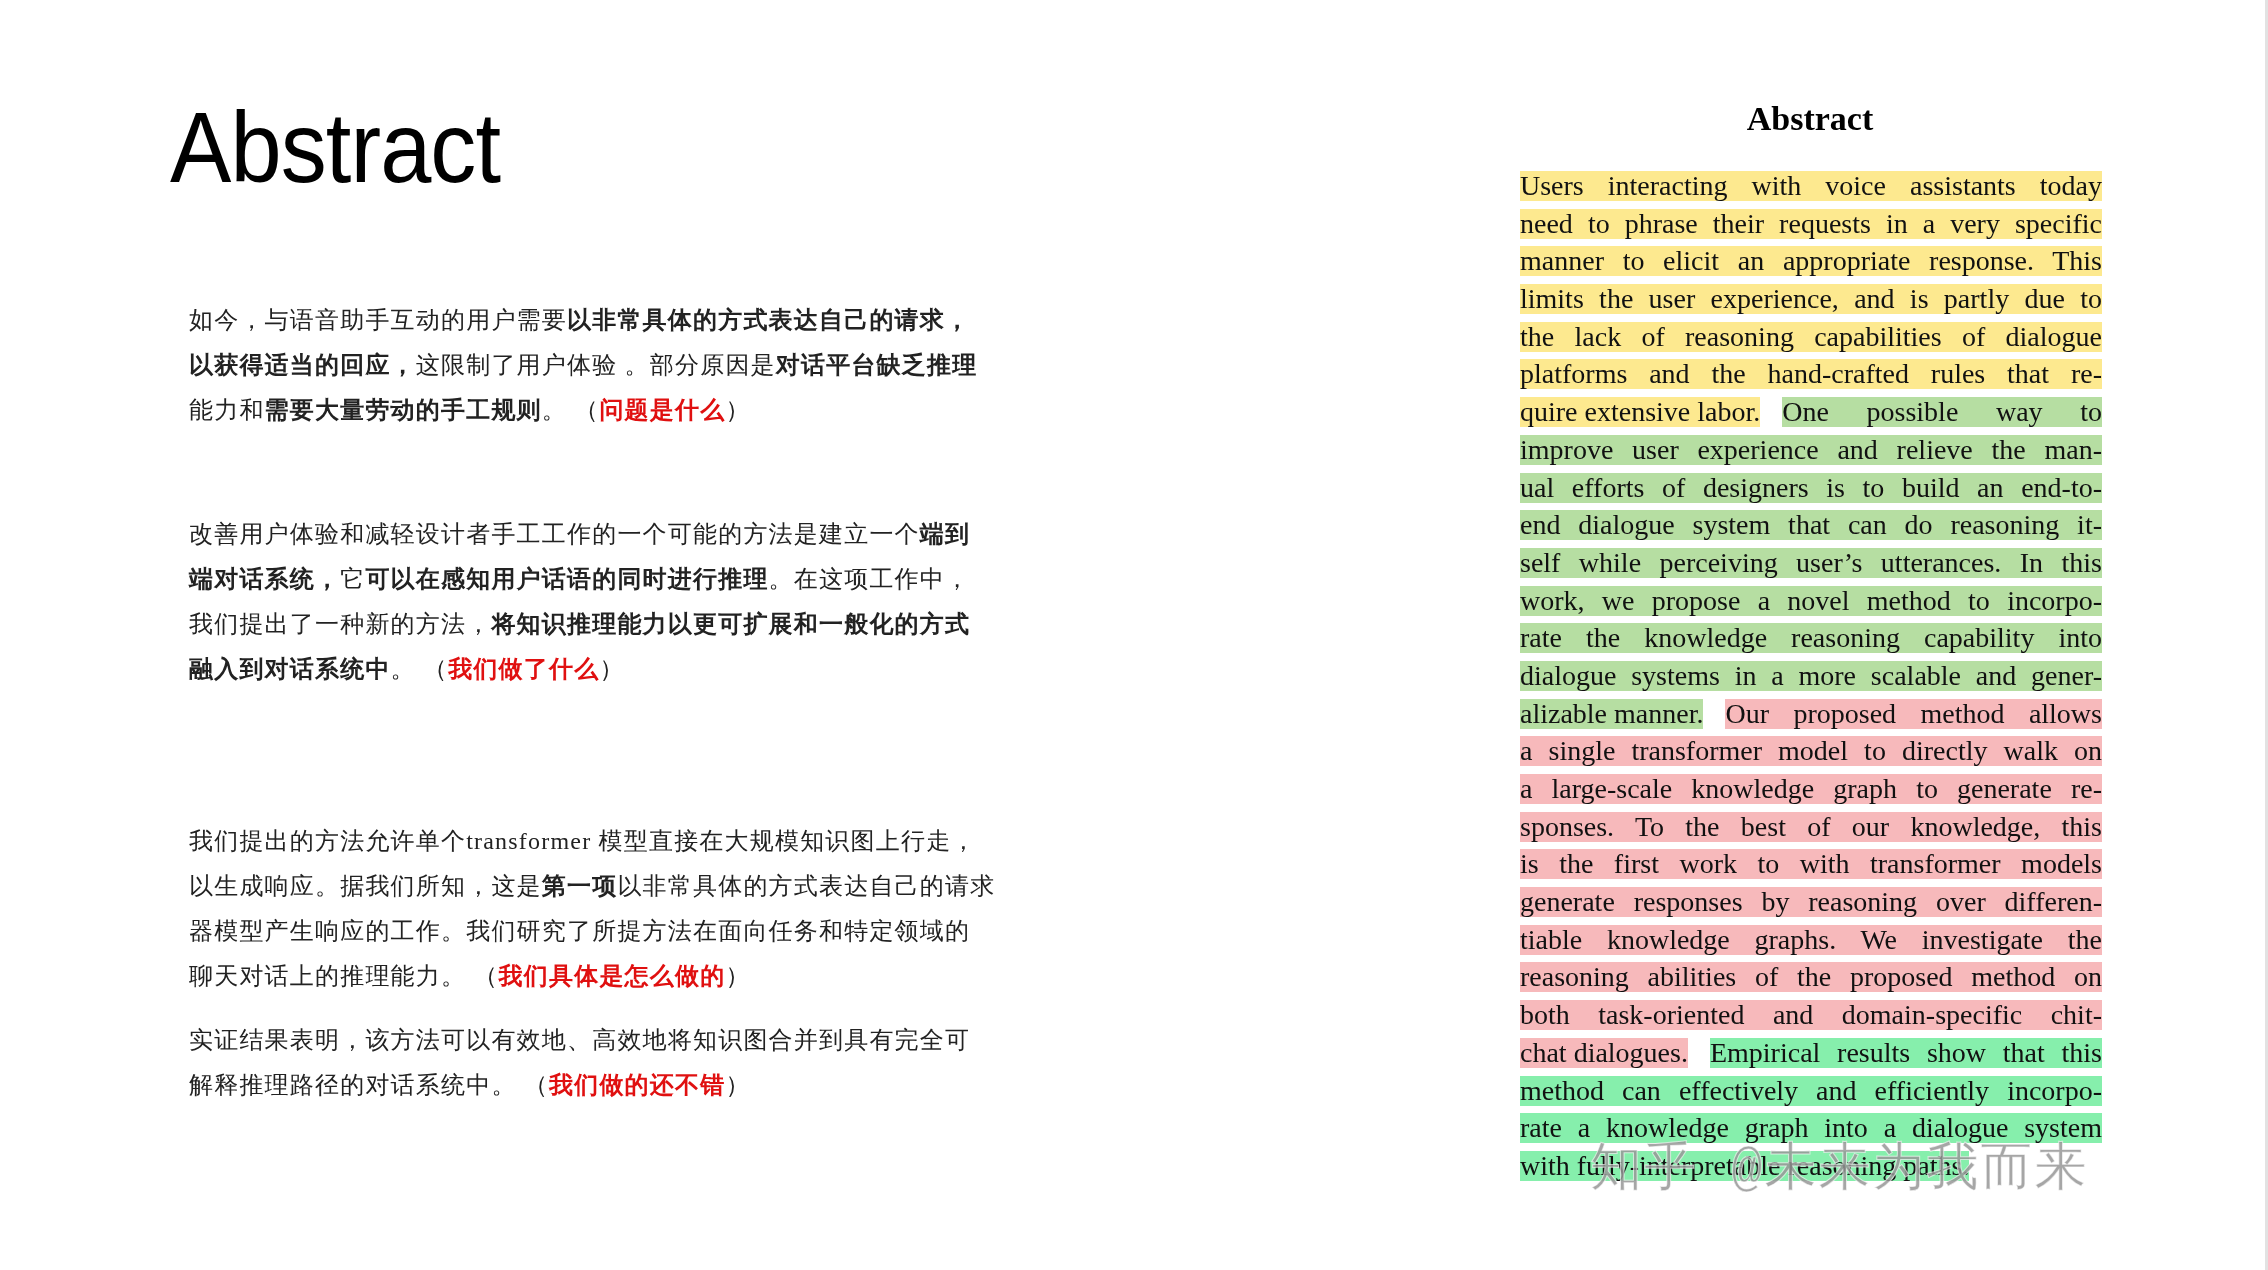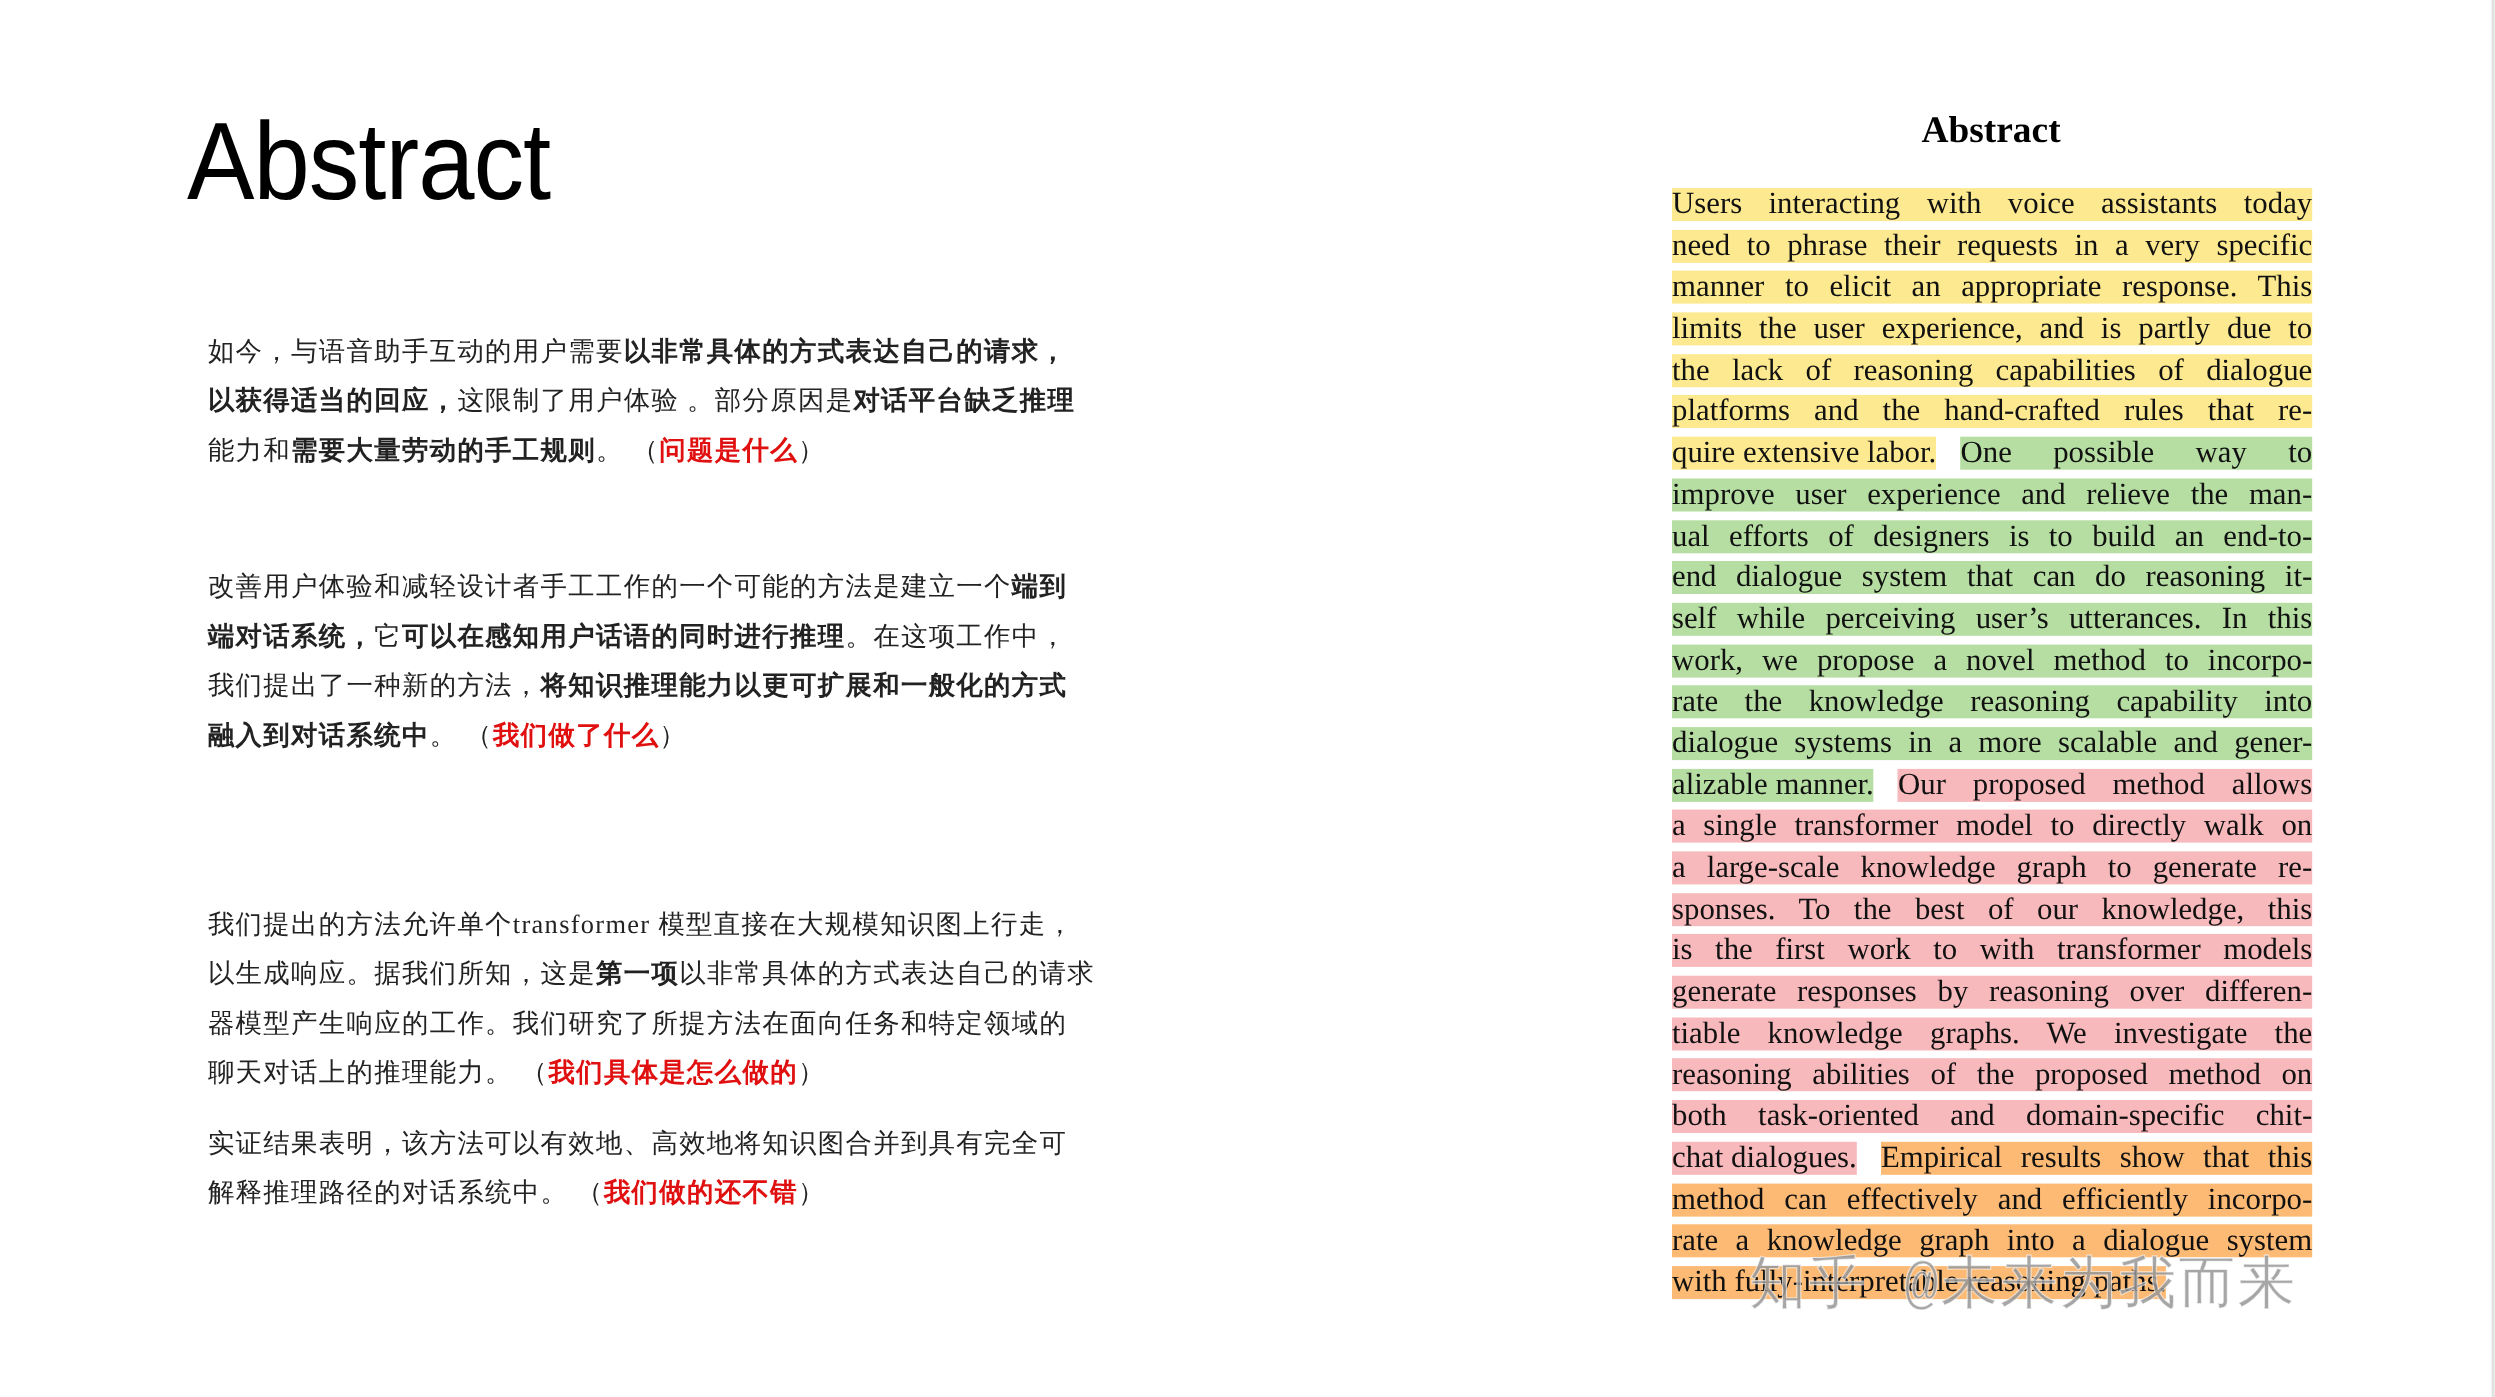--- a/index.html
+++ b/index.html
@@ -10,21 +10,21 @@
   .zh-para .b { font-weight:bold; }
   .zh-para .red { color:#e01010; font-weight:bold; }
   .zh-line { white-space:nowrap; display:block; }
   #p1 { top:298px; } #p2 { top:512px; } #p3 { top:772px;margin-top:47px; } #p4 { top:998px;margin-top:20px; }
 
   .paper-title { position:absolute; left:1520px; width:580px; top:100px; text-align:center; font-family:"Liberation Serif", serif; font-weight:bold; font-size:34px; color:#000; }
   .paper-body { position:absolute; left:1520px; top:171px; width:582px; font-family:"Liberation Serif", serif; font-size:28px; color:#111; }
   .pline { position:relative; height:37.7px; line-height:30px; display:flex; }
   .seg { display:inline-block; height:30px; white-space:nowrap; }
   .full { flex:1; text-align:justify; text-align-last:justify; }
-  .y { background:#fde98f; } .g { background:#b6dea2; } .p { background:#f7b9bb;text-align:right; } .bl { background:#fdba74; }
+  .y { background:#fde98f; } .g { background:#b6dea2; } .p { background:#f7b9bb;text-align:right; } .bl { background:#86efac; }
   .gap { width:22px; flex:none; }
   .watermark { position:absolute; left:1590px; top:1132px; font-family:Liberation Mono, monospace; font-size:52px; color:rgba(150,150,150,0.85); letter-spacing:2px; white-space:nowrap; -webkit-text-stroke:1px rgba(255,255,255,0.6); }
 </style>
 </head>
 <body>
 
 <div class="right-edge"></div>
 
 <div class="slide-title">Abstract</div>
 

